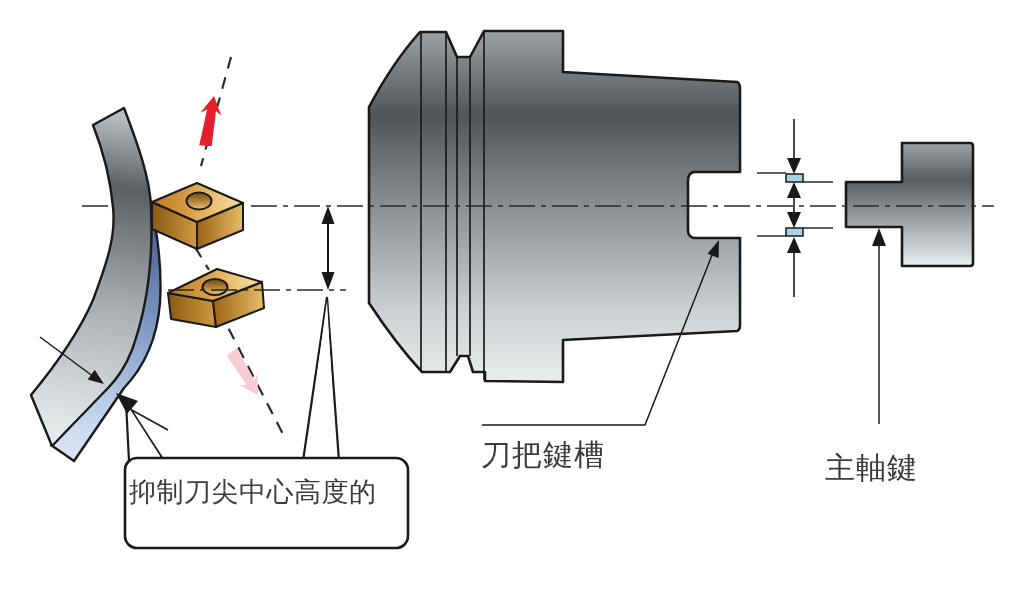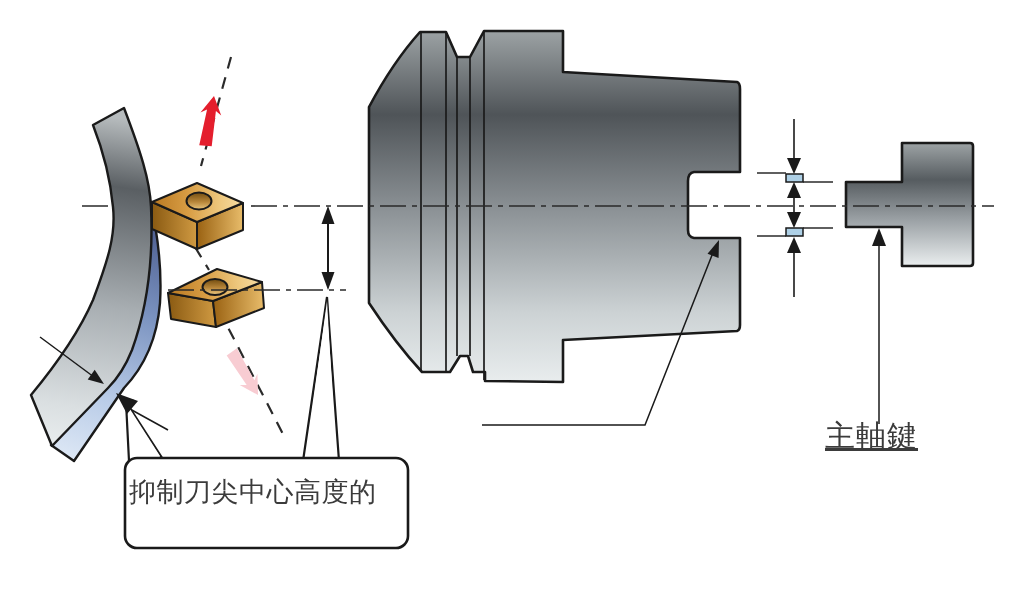--- a/index.html
+++ b/index.html
@@ -198,17 +198,18 @@
     <polyline points="482,425 645,425 716,245" fill="none" stroke="#1a1a1a" stroke-width="1.5"></polyline>
     <path d="M719,240 L718.6,257.9 L707.5,253.8 Z" fill="#1a1a1a"></path>
   </g>
 
   <g>
     <line x1="879" y1="246" x2="879" y2="424" stroke="#1a1a1a" stroke-width="1.5"></line>
     <path d="M879,228 L872,246 L886,246 Z" fill="#1a1a1a"></path>
   </g>
 </svg>
 
-<div class="lbl" style="left:825px;top:416px;text-decoration:underline;">主軸鍵</div>
+<div class="lbl" style="left:481px;top:435px;">刀把鍵槽</div>
+<div class="lbl" style="left:825px;top:448px;">主軸鍵</div>
 <div class="callout-text">
   <div>抑制刀尖中心高度的</div>
 </div>
 </div>
 
 </body></html>

